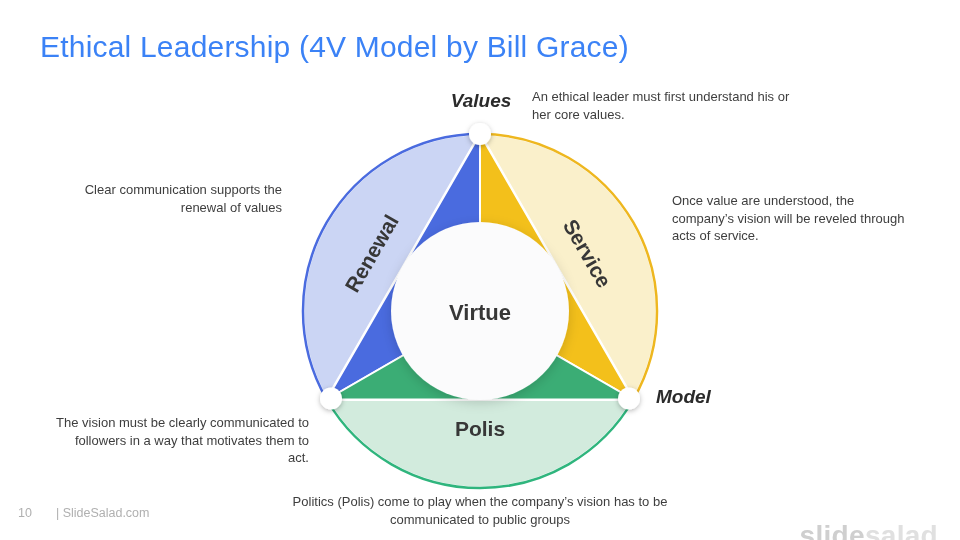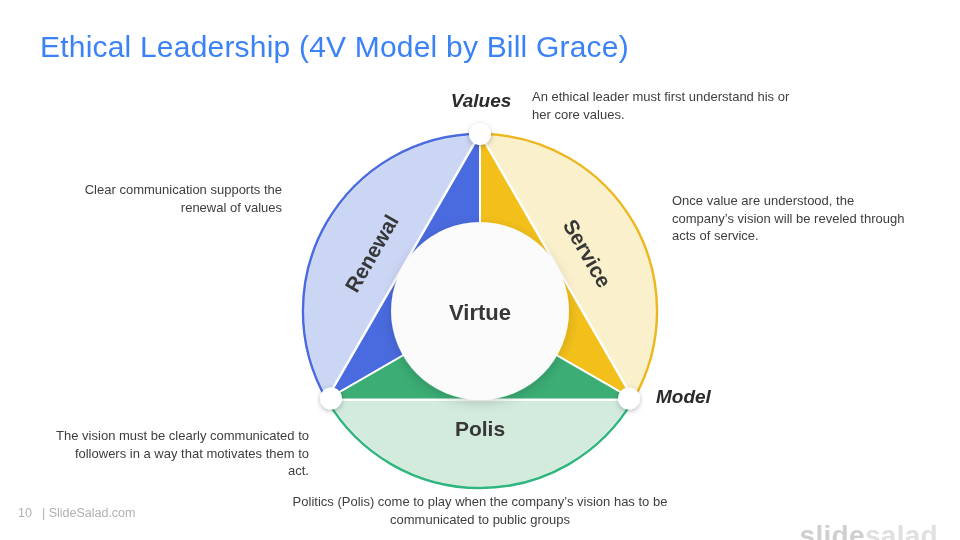--- a/index.html
+++ b/index.html
@@ -19,21 +19,21 @@
     position:absolute; font-size:19px; font-weight:700; color:#2b2b2b;font-style:italic;
   }
   .right { text-align:right; }
   .center { text-align:center; }
   .diagram-svg { position:absolute; left:280px; top:111px; overflow:visible; }
   .diagram-svg text {
     font-family:"Liberation Sans", sans-serif; font-weight:700; fill:#373737;
   }
   .footer {
     position:absolute; left:18px; top:506px; font-size:12.5px; color:#b0b0b0;
-    display:flex; gap:10px;
+    display:flex; gap:24px;
   }
   .logo {
     position:absolute; right:22px; top:480px; font-size:28px; font-weight:700;
     letter-spacing:0.3px;
     margin-top:40px;
   }
   .logo .p1 { color:#cfcfcf; }
   .logo .p2 { color:#e0e0e0; font-weight:600; }
 </style>
 </head>
@@ -80,21 +80,21 @@
   <div class="heading center" style="left:406px; top:90px; width:150px;">Values</div>
   <div class="heading" style="left:656px; top:386px;">Model</div>
 
   <div class="txt" style="left:532px; top:88px;">An ethical leader must first understand his or
 her core values.</div>
   <div class="txt" style="left:672px; top:192px;">Once value are understood, the
 company’s vision will be reveled through
 acts of service.</div>
   <div class="txt right" style="left:32px; top:181px; width:250px;">Clear communication supports the
 renewal of values</div>
-  <div class="txt right" style="left:28px; top:414px; width:281px;margin-top:13px;">The vision must be clearly communicated to
+  <div class="txt right" style="left:28px; top:414px; width:281px;">The vision must be clearly communicated to
 followers in a way that motivates them to
 act.</div>
   <div class="txt center" style="left:180px; top:493px; width:600px;">Politics (Polis) come to play when the company’s vision has to be
 communicated to public groups</div>
 
   <div class="footer">
     <span>10</span>
     <span>| SlideSalad.com</span>
   </div>
   <div class="logo"><span class="p1">slide</span><span class="p2">salad</span></div>

